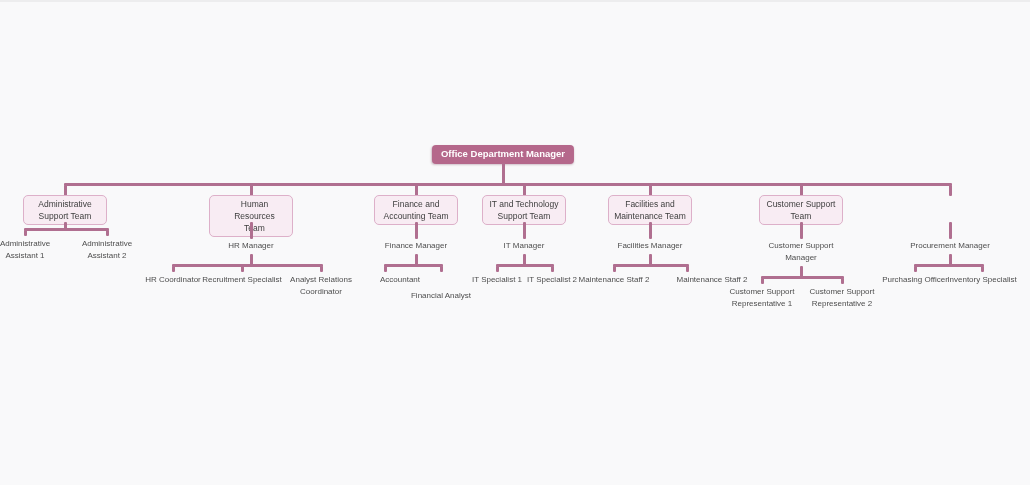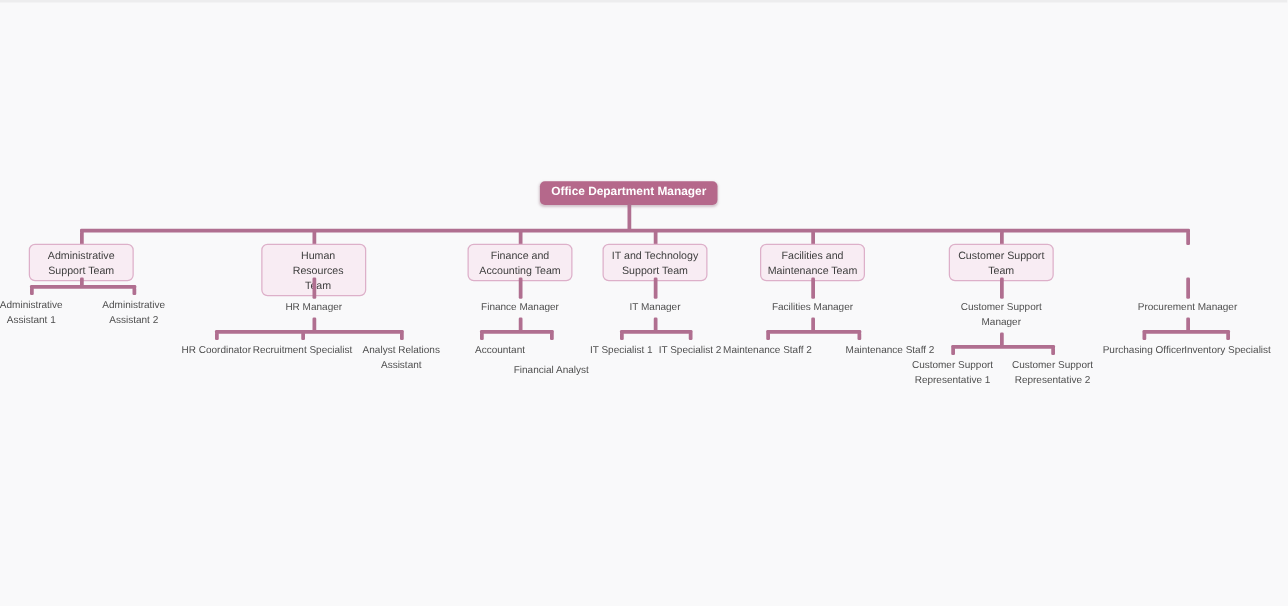--- a/index.html
+++ b/index.html
@@ -80,21 +80,21 @@
     <div class="node-label" style="left: 173px; top: 272px;">
       <div>HR Coordinator</div>
     </div>
     <div class="line" style="left: 240.5px; top: 264px; width: 3px; height: 6px;"></div>
     <div class="node-label" style="left: 242px; top: 272px;">
       <div>Recruitment Specialist</div>
     </div>
     <div class="line" style="left: 319.5px; top: 264px; width: 3px; height: 6px;"></div>
     <div class="node-label" style="left: 321px; top: 272px;">
       <div>Analyst Relations</div>
-      <div>Assistant</div>
+      <div>Coordinator</div>
     </div>
     <div class="line" style="left: 414.5px; top: 183px; width: 3px; height: 11px;"></div>
     <div class="team-node" style="left: 416px; top: 193px;">
       <div>Finance and</div>
       <div>Accounting Team</div>
     </div>
     <div class="line" style="left: 414.5px; top: 220px; width: 3px; height: 17px;"></div>
     <div class="node-label" style="left: 416px; top: 238px;">
       <div>Finance Manager</div>
     </div>

